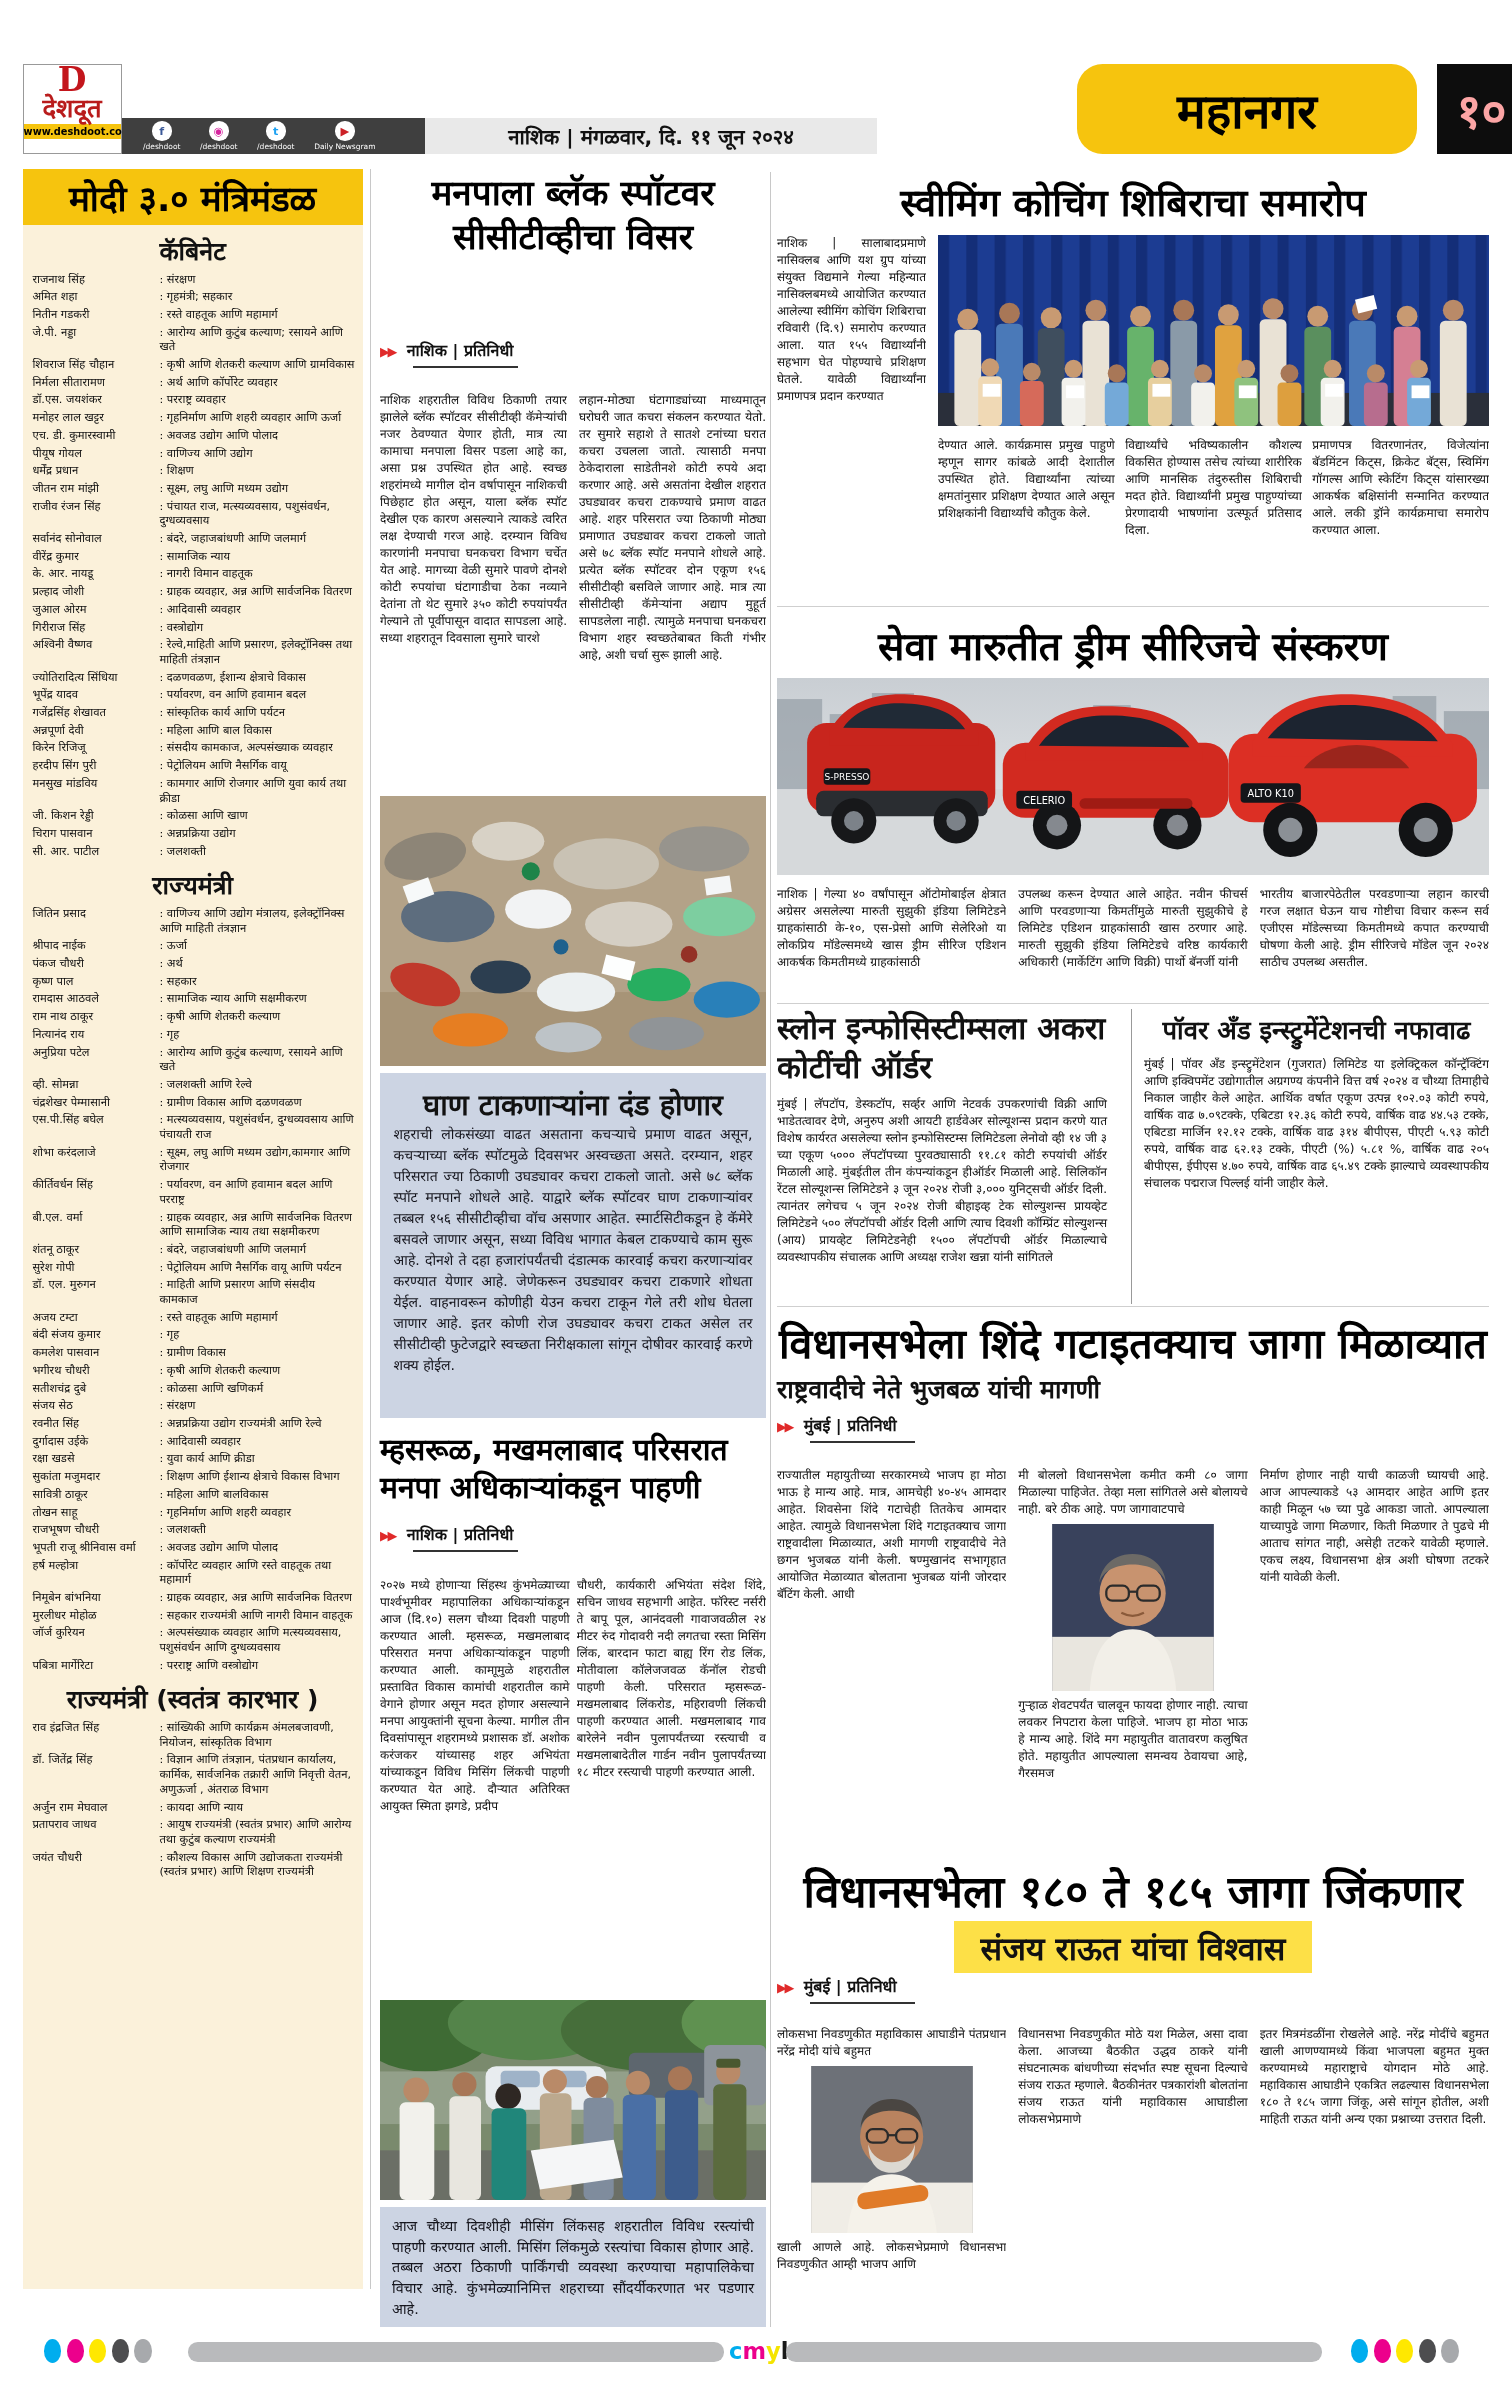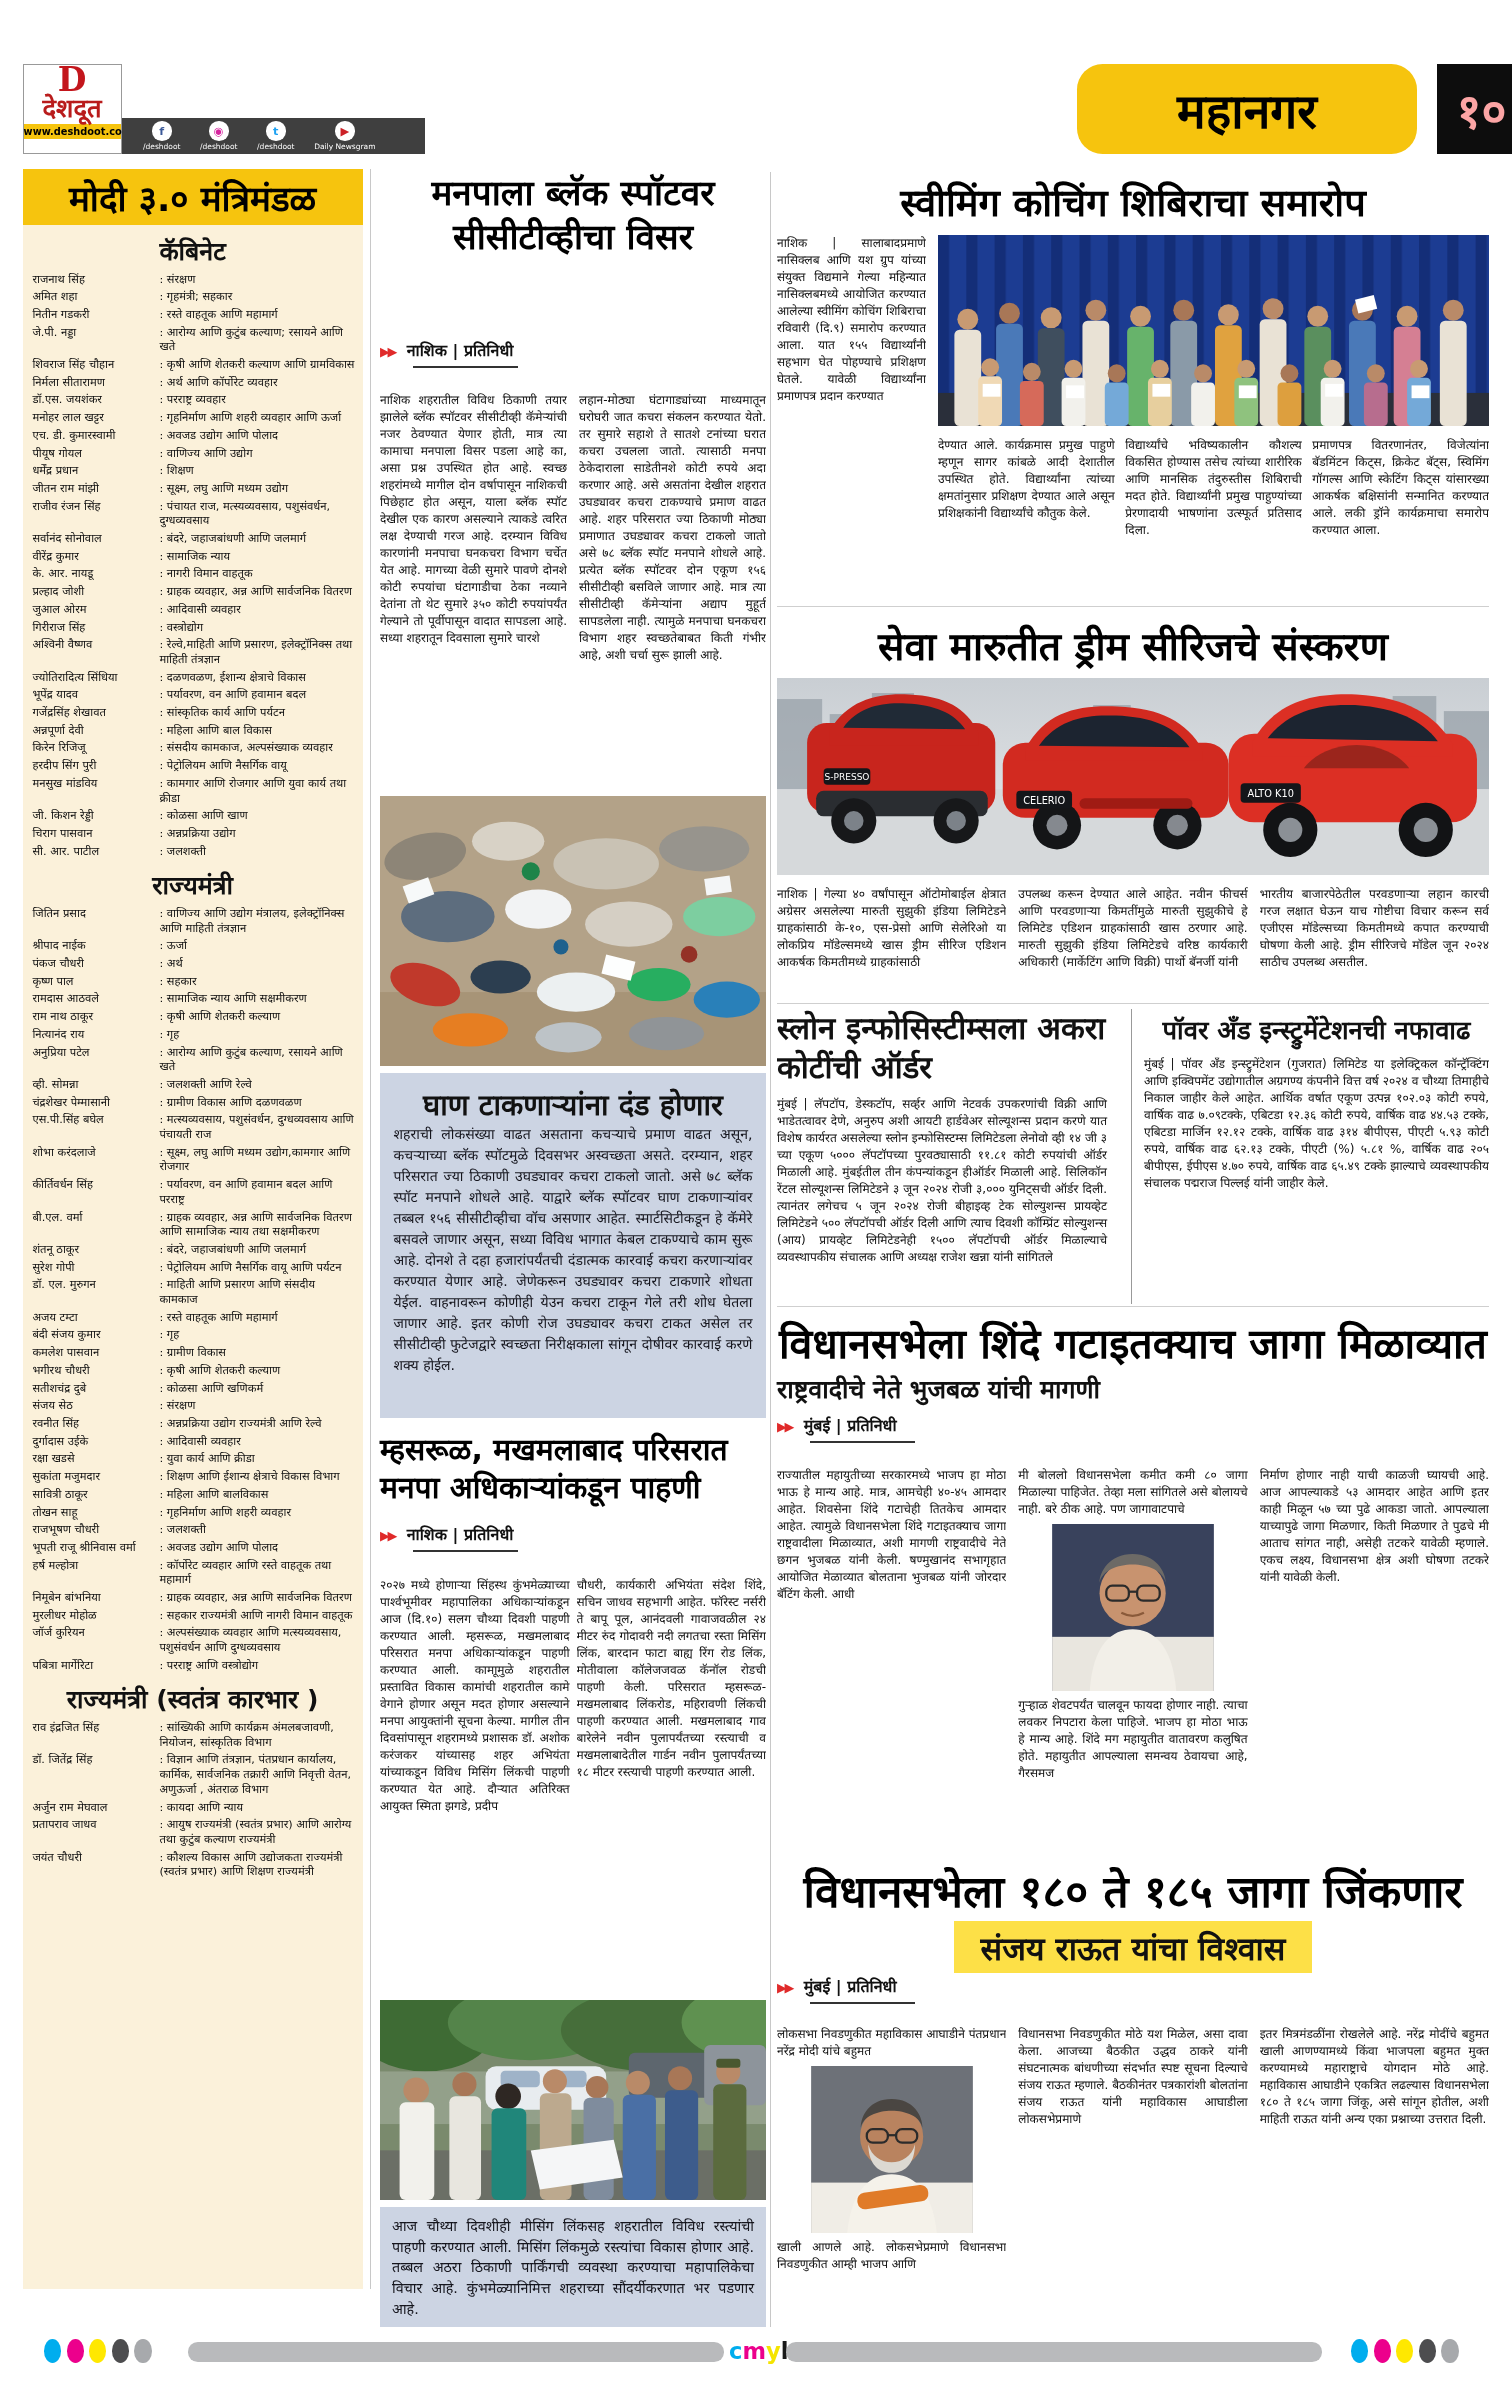--- a/index.html
+++ b/index.html
@@ -129,20 +129,21 @@
         <div class="soc-circle">t</div>
         <div class="soc-label">/deshdoot</div>
       </div>
 
       <div class="soc">
         <div class="soc-circle">▶</div>
         <div class="soc-label">Daily Newsgram</div>
       </div>
     </div>
 
+  <div class="date-bar">नाशिक | मंगळवार, दि. ११ जून २०२४</div>
   <div class="section-badge">महानगर</div>
   <div class="page-num">१०</div>
 
   <div class="vline" style="left:370px; top:169px; height:2120px;"></div>
   <div class="vline" style="left:770px; top:172px; height:2155px;"></div>
 
   <div class="panel">
     <div class="panel-band">मोदी ३.० मंत्रिमंडळ</div>
 
     <div class="panel-sec-h">कॅबिनेट</div>

